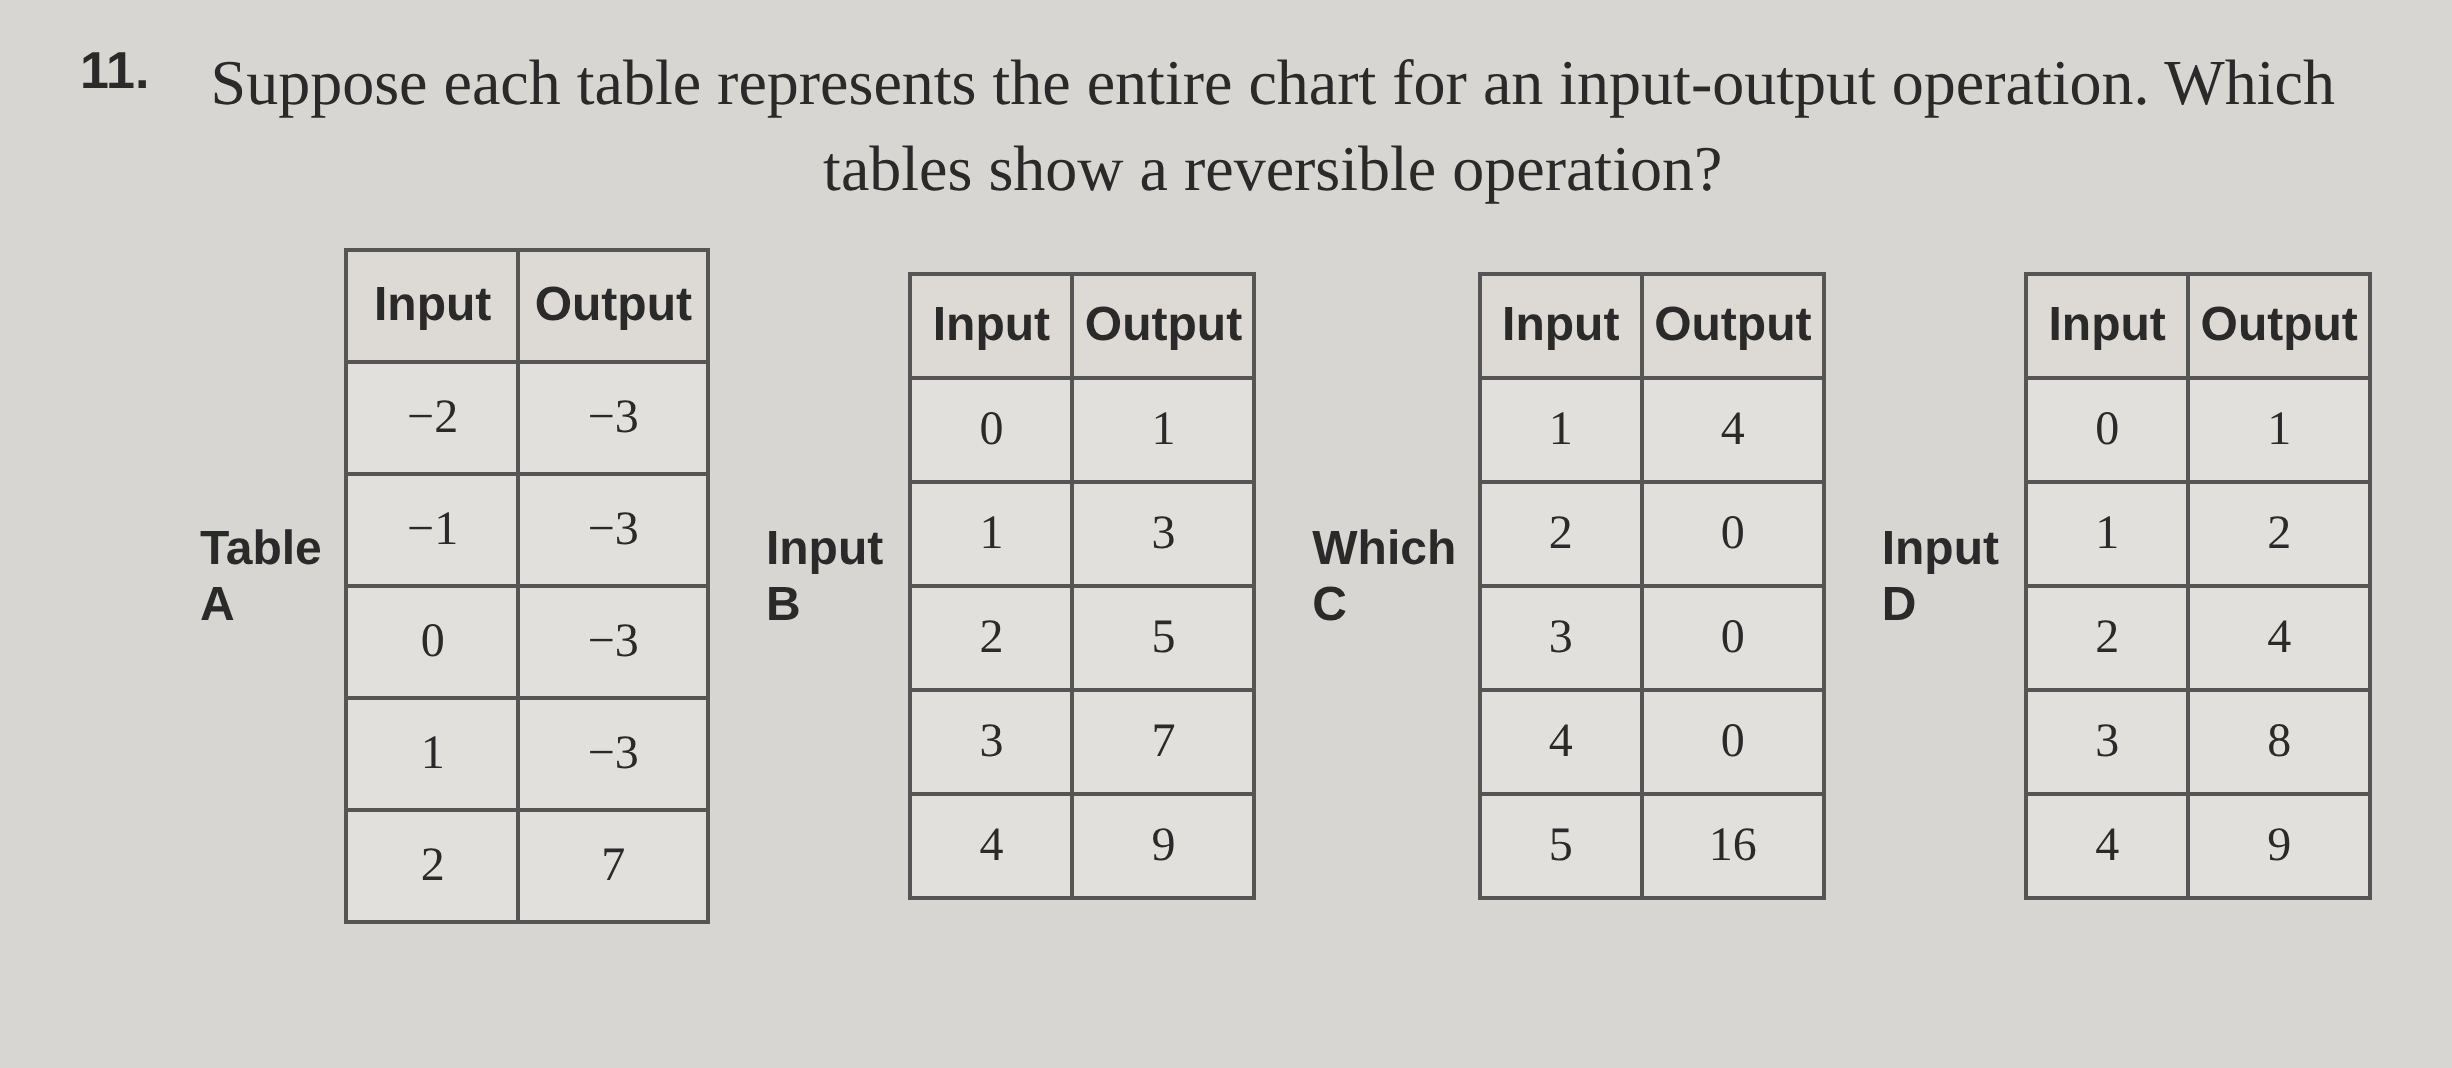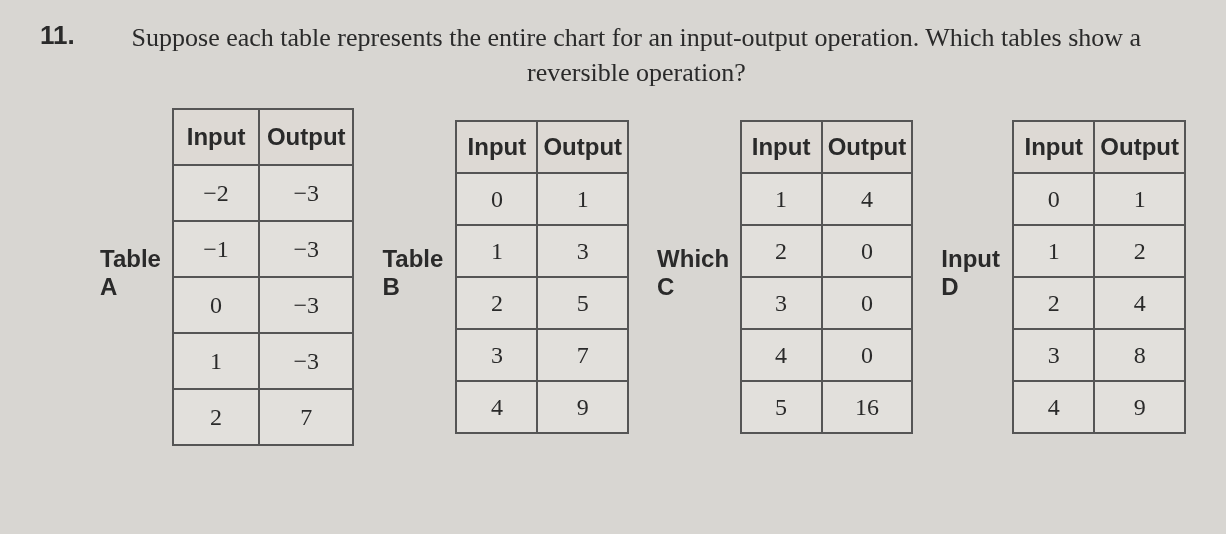--- a/index.html
+++ b/index.html
@@ -19,21 +19,21 @@
       margin-bottom: 18px;
       text-align: center;
     }
     .question-number {
       font-weight: bold;
       font-size: 26px;
       margin-right: 12px;
       font-family: Arial, sans-serif;
     }
     .question-text {
-      font-size: 26px;
+      font-size: 32px;
       line-height: 1.35;
     }
     .tables-container {
       display: flex;
       gap: 28px;
       margin-left: 60px;
     }
     .table-block {
       display: flex;
       align-items: center;
@@ -105,21 +105,21 @@
           </tr>
       <tr>
             <td>2</td>
             <td>7</td>
           </tr>
     </tbody>
       </table>
   </div>
 
   <div class="table-block">
-    <div class="table-title">Table B</div>
+    <div class="table-title">Input B</div>
     <table class="table-b">
       <tbody>
           <tr>
         <th>Input</th>
         <th>Output</th>
       </tr>
       <tr>
             <td>0</td>
             <td>1</td>
           </tr>

